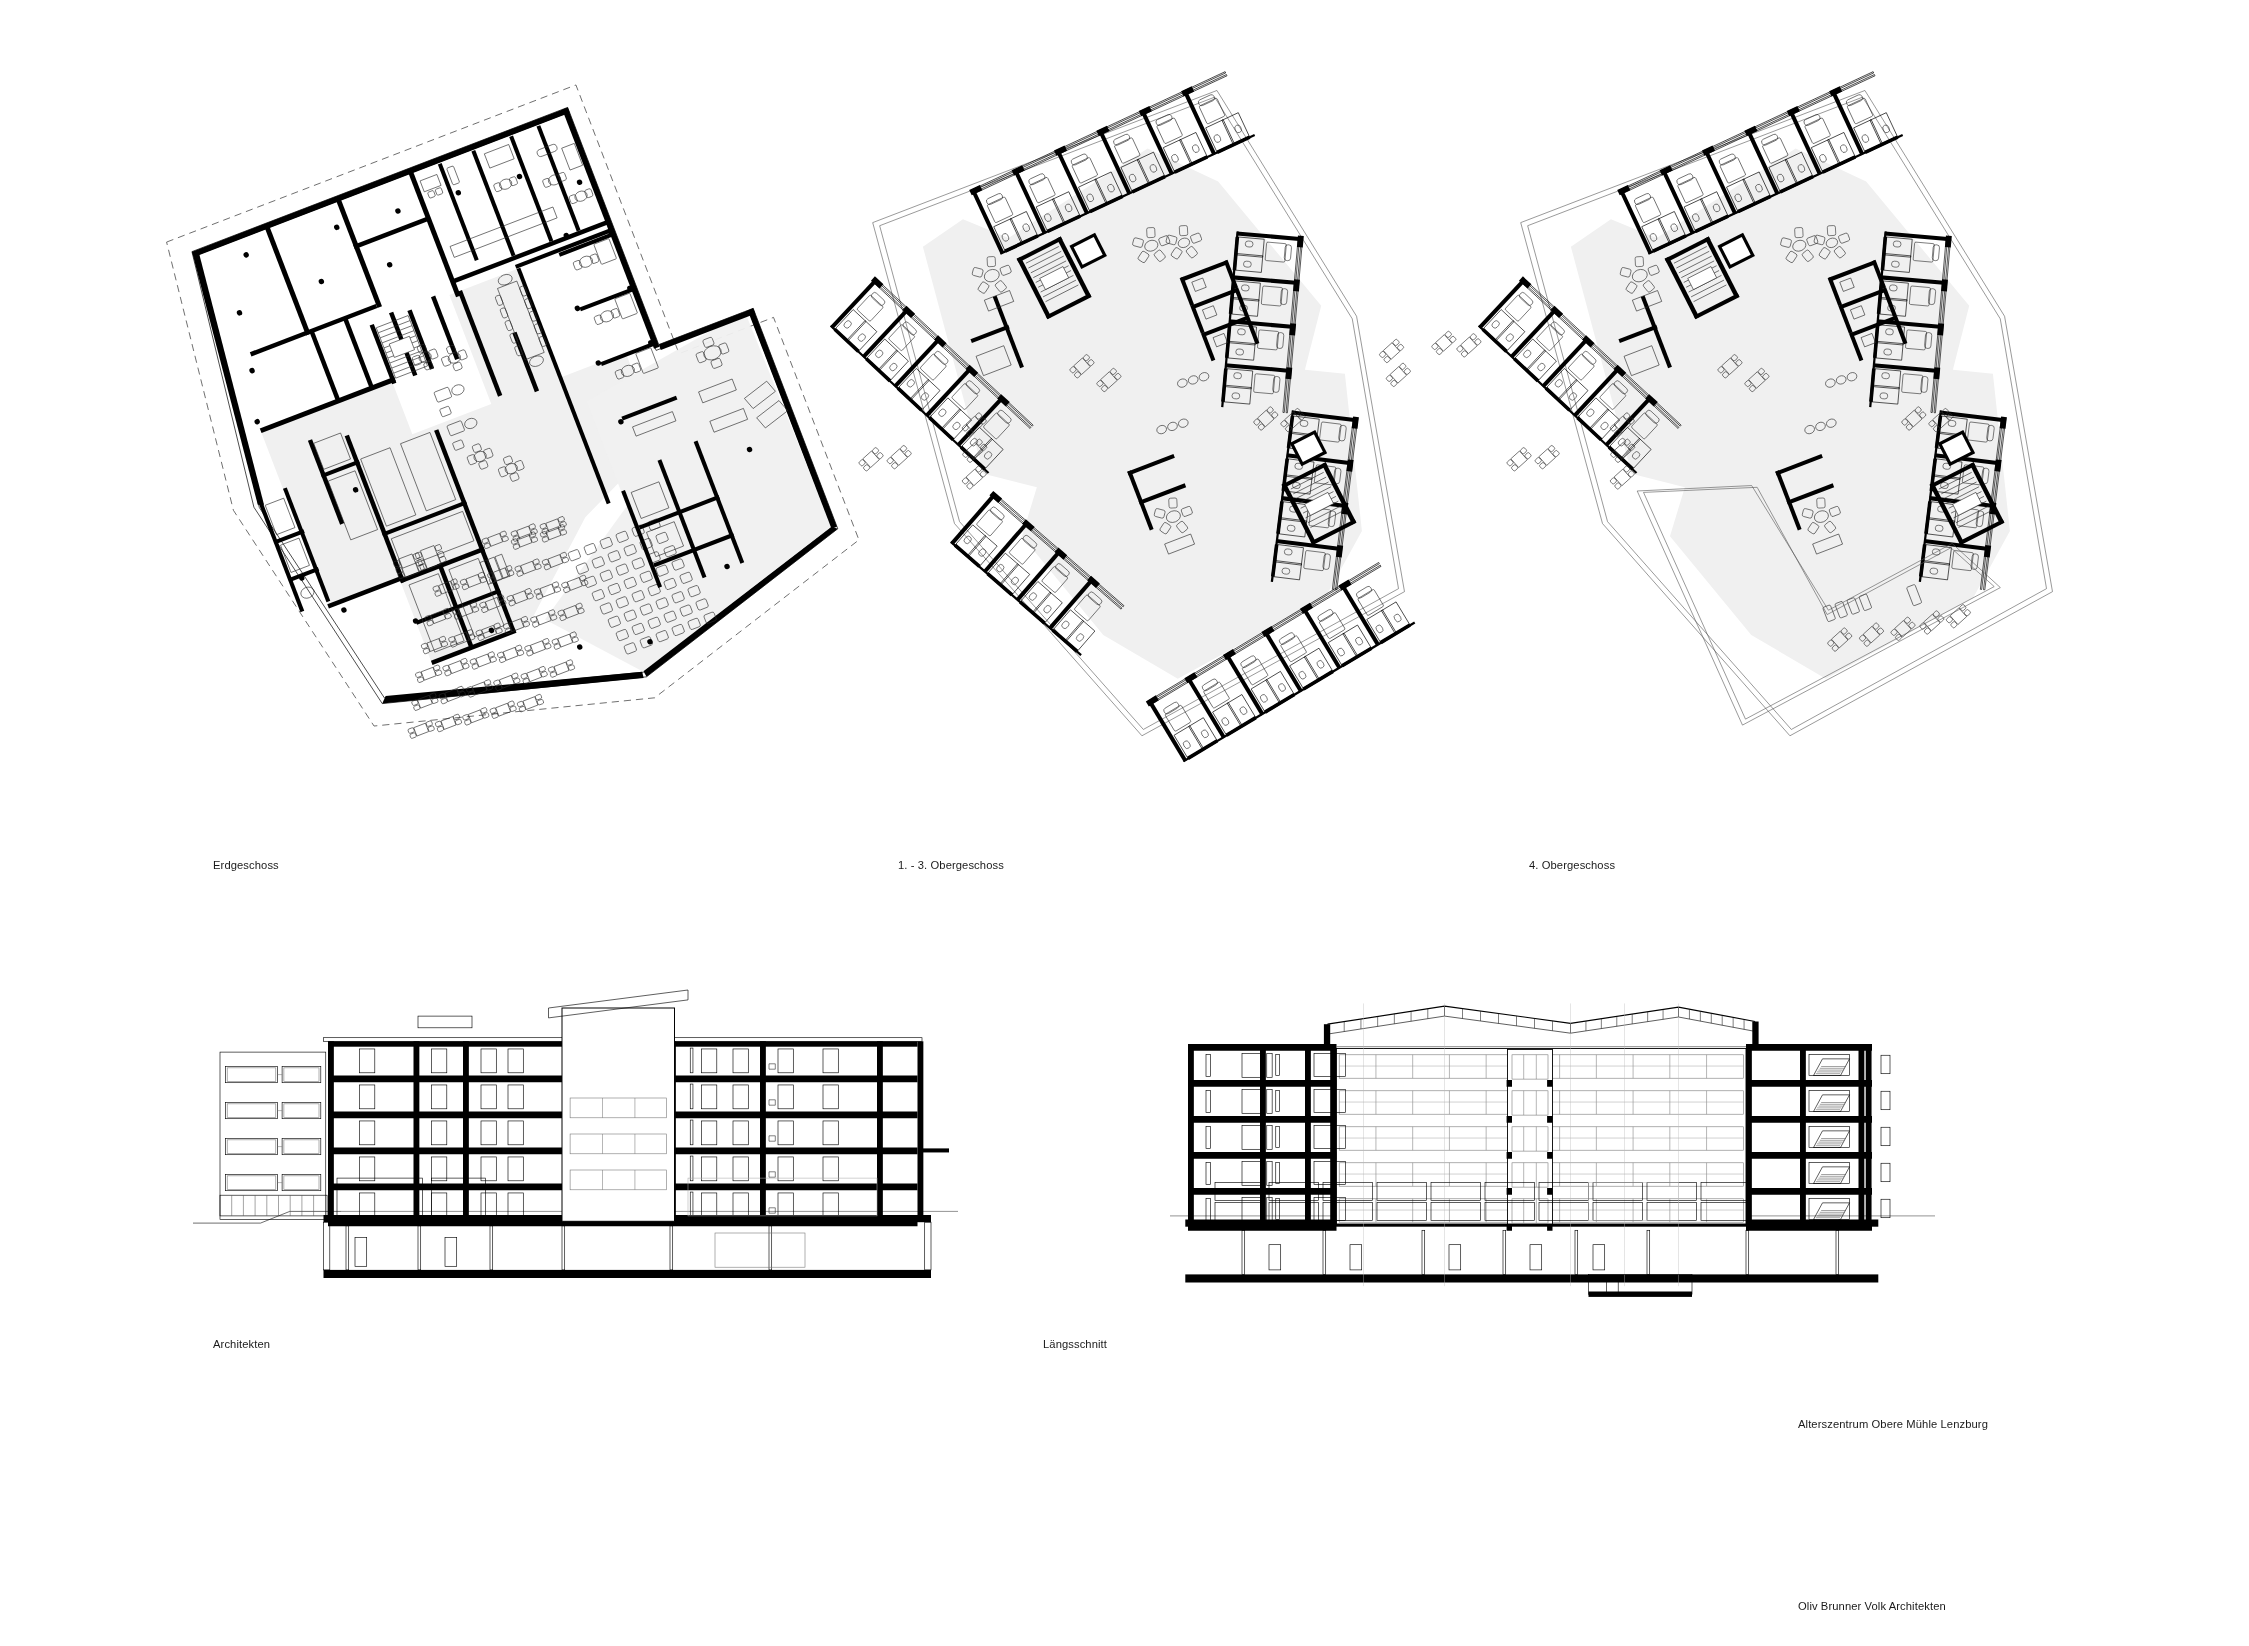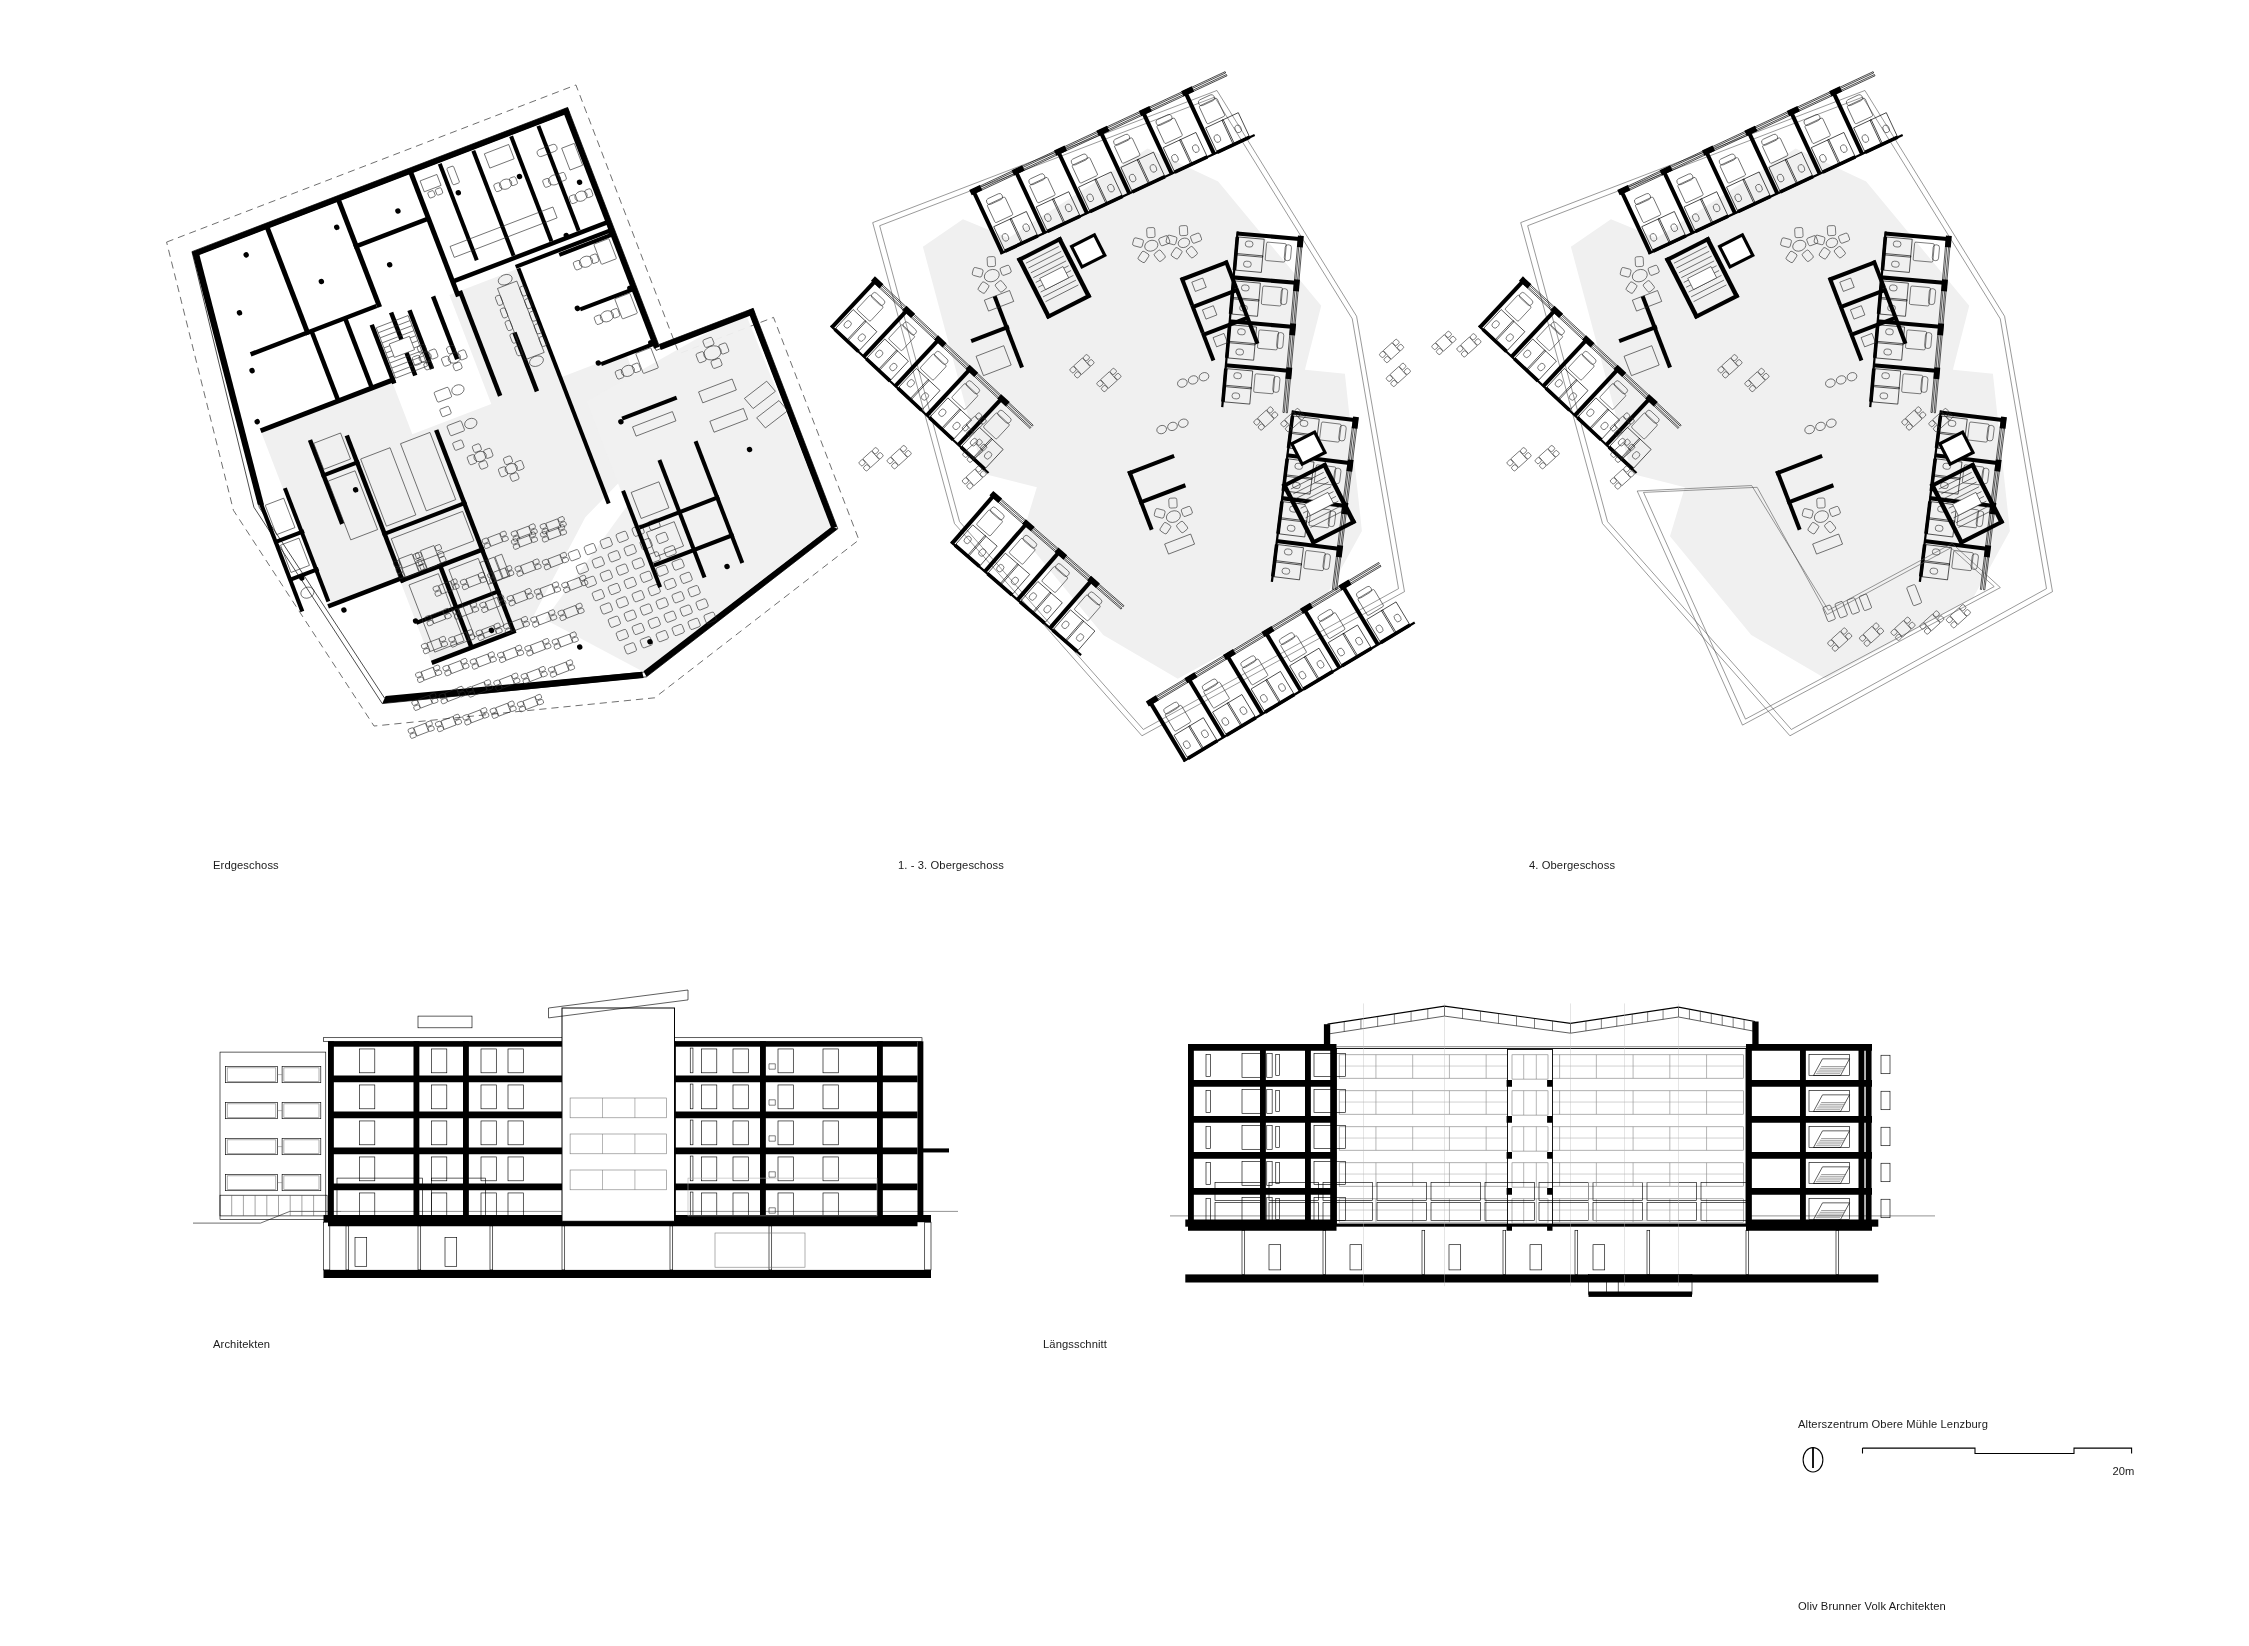--- a/index.html
+++ b/index.html
@@ -1962,29 +1962,17 @@
           <rect x="800" y="586" width="26" height="56" class="w-thin"></rect>
           <rect x="940" y="586" width="26" height="56" class="w-thin"></rect>
           <rect x="930" y="652" width="230" height="44" class="w-thin"></rect>
           <rect x="930" y="690" width="230" height="12" class="slab"></rect>
           <rect x="970" y="658" width="26" height="34" class="w-thin"></rect>
         </g>
     </svg>
   </div>
   <div class="cap" id="cap-l">Längsschnitt</div>
 
-  <div id="titleblock">
-    <svg viewBox="0 0 760 120" width="342" height="54">
-      <g>
-        <ellipse cx="40" cy="44" rx="22" ry="27" fill="none" stroke="#000" stroke-width="2.4"></ellipse>
-        <line x1="40" y1="16" x2="40" y2="62" stroke="#000" stroke-width="4"></line>
-      </g>
-      <g>
-        <path d="M150 18 L150 30 M150 18 L400 18 L400 30 L620 30 L620 18 L748 18 L748 30" fill="none" stroke="#000" stroke-width="2.4"></path>
-      </g>
-    </svg>
-    <div id="scalelabel">20m</div>
-  </div>
   <div class="credit" id="credit1">Alterszentrum Obere Mühle Lenzburg</div>
   <div class="credit" id="credit2">Oliv Brunner Volk Architekten</div>
 
 </div>
 
 
 </body></html>

